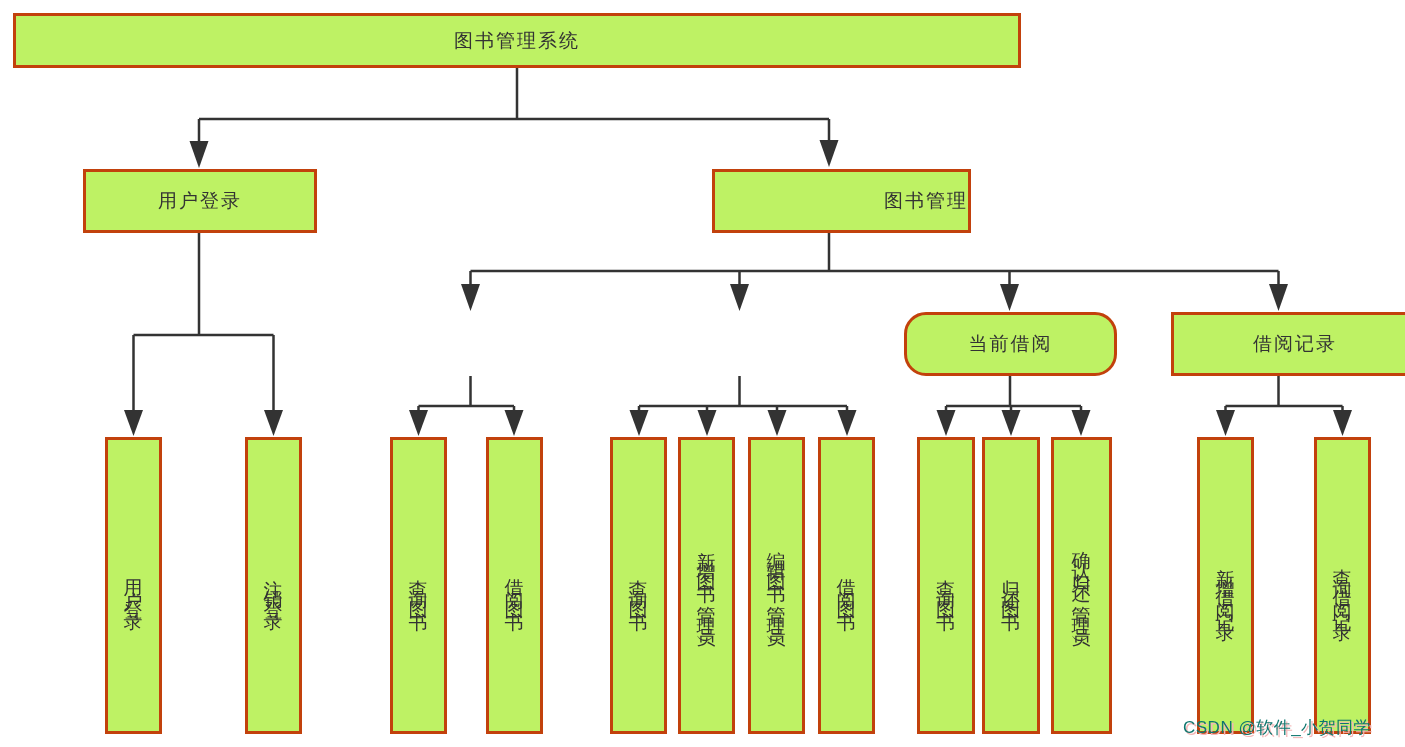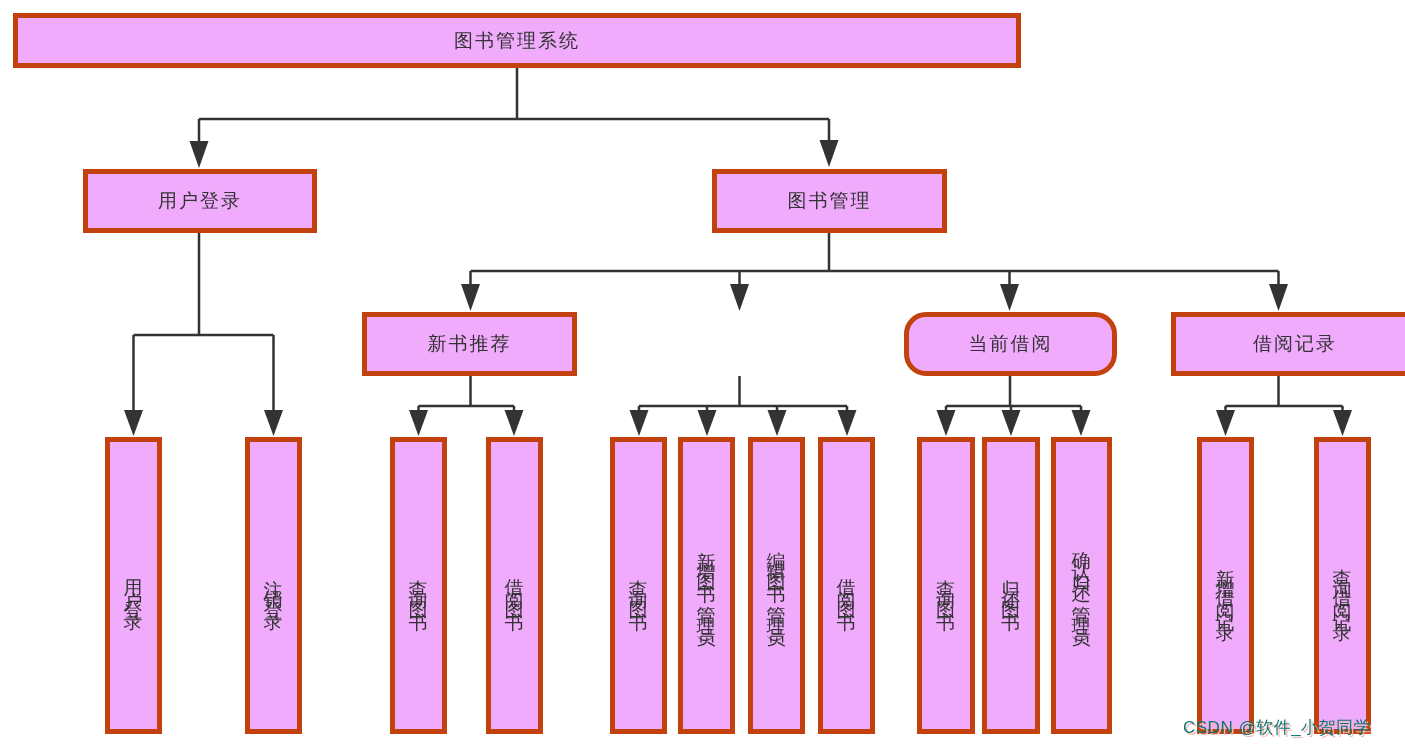--- a/index.html
+++ b/index.html
@@ -7,22 +7,22 @@
     position:relative;
     width:1405px;height:747px;
     background:#ffffff;
     font-family:"Liberation Sans","DejaVu Sans",sans-serif;
     overflow:hidden;
   }
   #connectors{position:absolute;left:0;top:0;width:1405px;height:747px;}
   .node{
     position:absolute;
     box-sizing:border-box;
-    border:5px solid #c2410c;
-    background:#f0abfc;
+    border:3px solid #c2410c;
+    background:#bef264;
     display:flex;
     align-items:center;
     justify-content:center;
     color:#333333;
   }
   .node.h span{
     font-size:19px;
     letter-spacing:2px;
     white-space:nowrap;
   }
@@ -38,21 +38,21 @@
     left:1183px;top:716px;
     font-size:17px;
     color:#0f766e;
     white-space:nowrap;
     letter-spacing:0.5px;
     text-shadow:2px 2px 0 #f4b6b6;
   }
   
   #root          {left:13px;  top:13px;  width:1008px; height:55px;}
   #n-user-login  {left:83px;  top:169px; width:234px;  height:64px;}
-  #n-book-mgmt   {left:712px; top:169px; width:235px;  height:64px;}
+  #n-book-mgmt   {left:712px; top:169px; width:259px;  height:64px;justify-content:flex-end;}
   #n-new-rec     {left:362px; top:312px; width:215px;  height:64px;}
   #n-borrow      {left:632px; top:312px; width:215px;  height:64px;}
   #n-current     {left:904px; top:312px; width:213px;  height:64px;border-radius:22px;}
   #n-records     {left:1171px;top:312px; width:248px;  height:64px;}
   .leaf{top:437px;height:297px;width:57px;}
   #l-user-login  {left:105px;}
   #l-logout      {left:245px;}
   #l-query1      {left:390px;}
   #l-borrow1     {left:486px;}
   #l-query2      {left:610px;}
@@ -114,23 +114,20 @@
     <span>图书管理系统</span>
   </div>
 
   <div class="node h" id="n-user-login">
     <span>用户登录</span>
   </div>
   <div class="node h" id="n-book-mgmt">
     <span>图书管理</span>
   </div>
 
-  <div class="node h" id="n-new-rec">
-    <span>新书推荐</span>
-  </div>
   <div class="node h" id="n-current">
     <span>当前借阅</span>
   </div>
   <div class="node h" id="n-records">
     <span>借阅记录</span>
   </div>
 
   <div class="node v leaf" id="l-user-login">
     <span>用户登录</span>
   </div>

